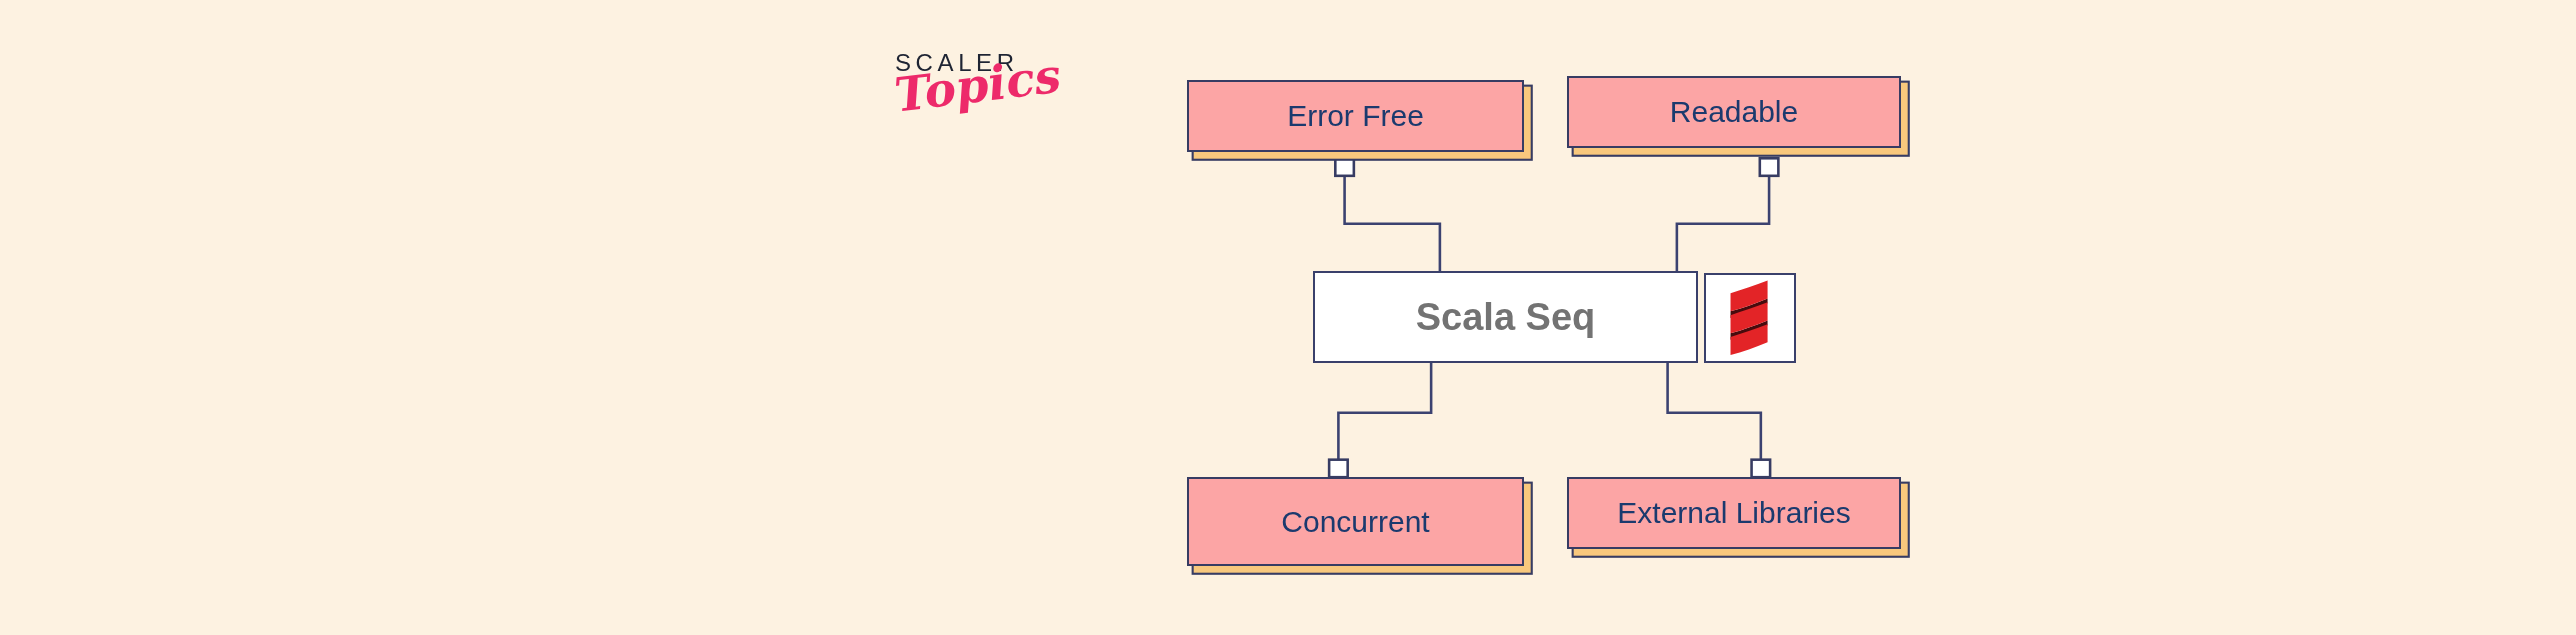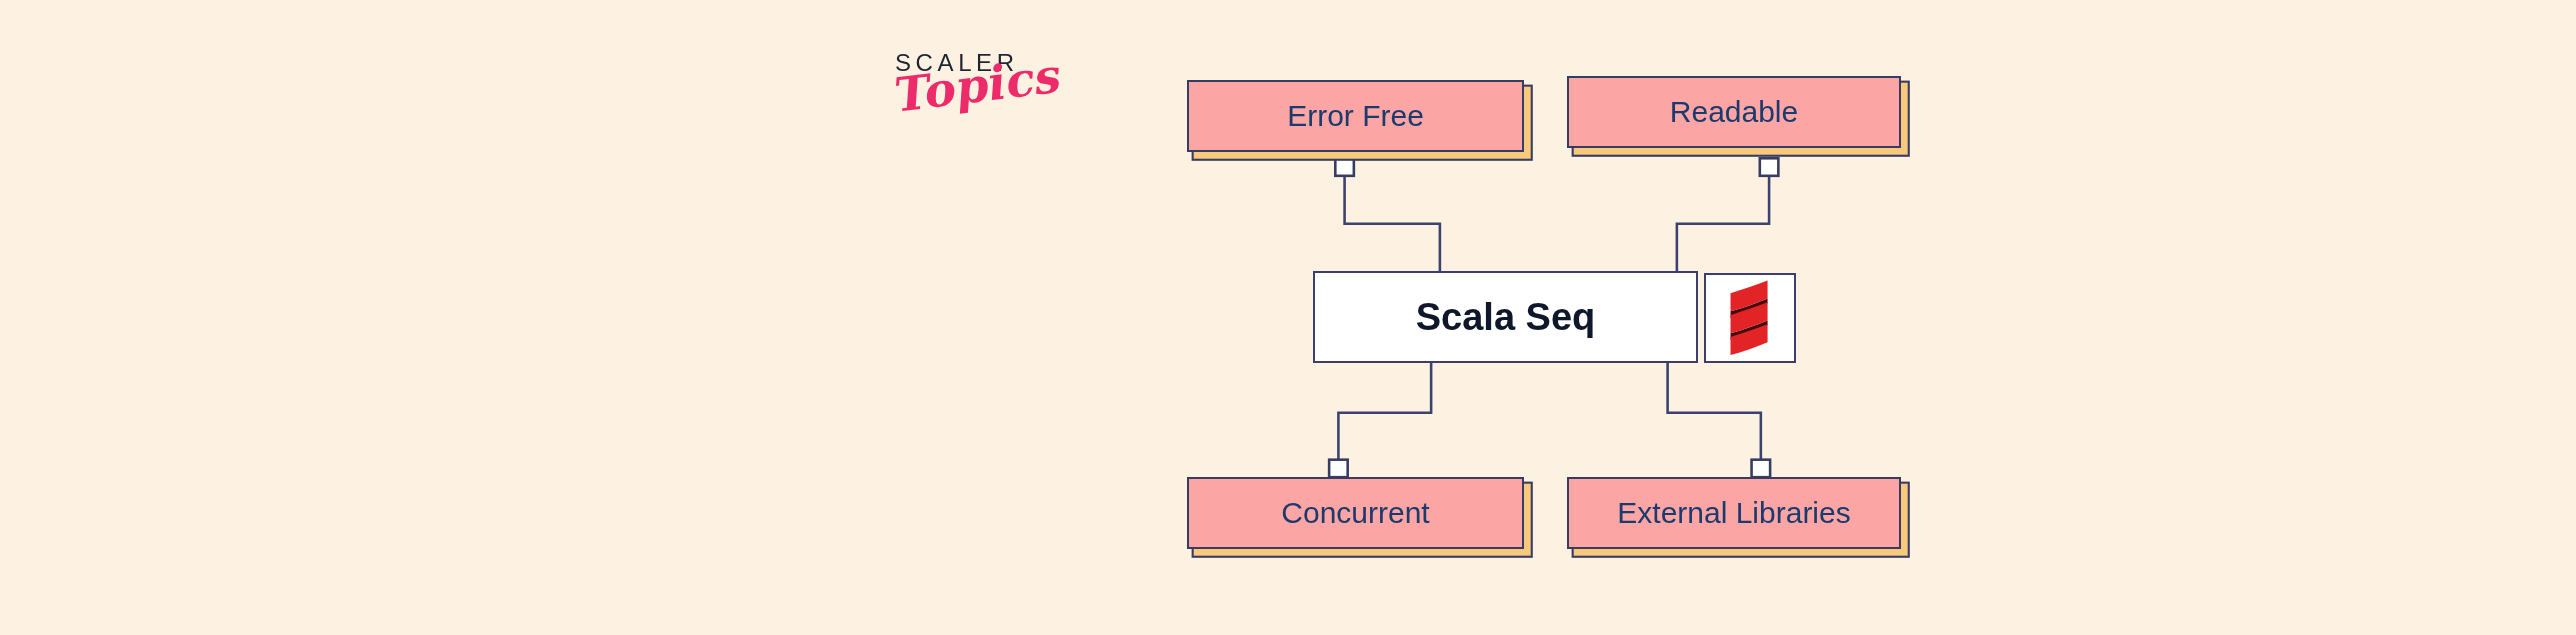--- a/index.html
+++ b/index.html
@@ -56,35 +56,35 @@
     align-items: center;
     justify-content: center;
   }
   .node .label {
     color: #1b3a6e;
     font-size: 30px;
     letter-spacing: 0px;
   }
   .node-ef { left: 1187px; top: 80px; width: 337px; height: 72px; }
   .node-rd { left: 1567px; top: 76px; width: 334px; height: 72px; }
-  .node-cc { left: 1187px; top: 477px; width: 337px; height: 72px; }
+  .node-cc { left: 1187px; top: 477px; width: 337px; height: 89px; }
   .node-el { left: 1567px; top: 477px; width: 334px; height: 72px; }
 
   .main-node {
     position: absolute;
     left: 1313px; top: 271px; width: 385px; height: 92px;
     box-sizing: border-box;
     background: #ffffff;
     border: 2.6px solid #3a406b;
     display: flex;
     align-items: center;
     justify-content: center;
   }
   .main-node .label {
-    color: #0f172a;
+    color: #737373;
     font-size: 38px;
     font-weight: bold;
   }
 
   .logo-box {
     position: absolute;
     left: 1704px; top: 273px; width: 92px; height: 90px;
     box-sizing: border-box;
     background: #ffffff;
     border: 2.6px solid #3a406b;

